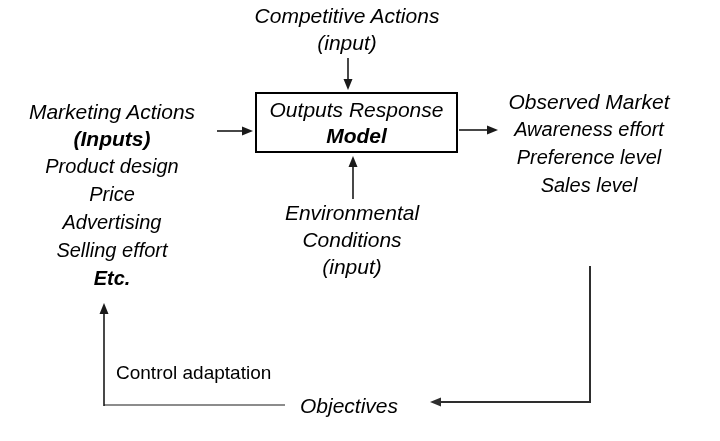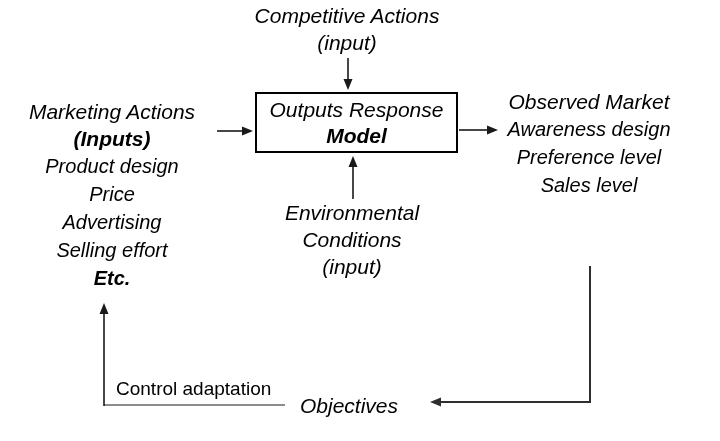--- a/index.html
+++ b/index.html
@@ -41,21 +41,21 @@
   #left-column {
     left: 12px; top: 98px; width: 200px;
   }
   #right-column {
     left: 489px; top: 88px; width: 200px;
   }
   #env-input {
     left: 252px; top: 199px; width: 200px;
   }
   #control-adaptation-label {
-    left: 116px; top: 378px;
+    left: 116px; top: 362px;
   }
   #evaluation-label {
     left: 458px; top: 368px;
   }
   #objectives-label {
     left: 249px; top: 394px; width: 200px;
     font-size: 21px;
   }
   #arrow-layer {
     left: 0; top: 0;
@@ -117,21 +117,21 @@
     <div class="heading bold">(Inputs)</div>
     <div class="item">Product design</div>
     <div class="item">Price</div>
     <div class="item">Advertising</div>
     <div class="item">Selling effort</div>
     <div class="item bold">Etc.</div>
   </div>
 
   <div id="right-column" class="abs center-text">
     <div class="heading">Observed Market</div>
-    <div class="item">Awareness design</div>
+    <div class="item">Awareness effort</div>
     <div class="item">Preference level</div>
     <div class="item">Sales level</div>
   </div>
 
   <div id="env-input" class="abs center-text">
     <div class="heading">Environmental</div>
     <div class="heading">Conditions</div>
     <div class="heading">(input)</div>
   </div>
 

